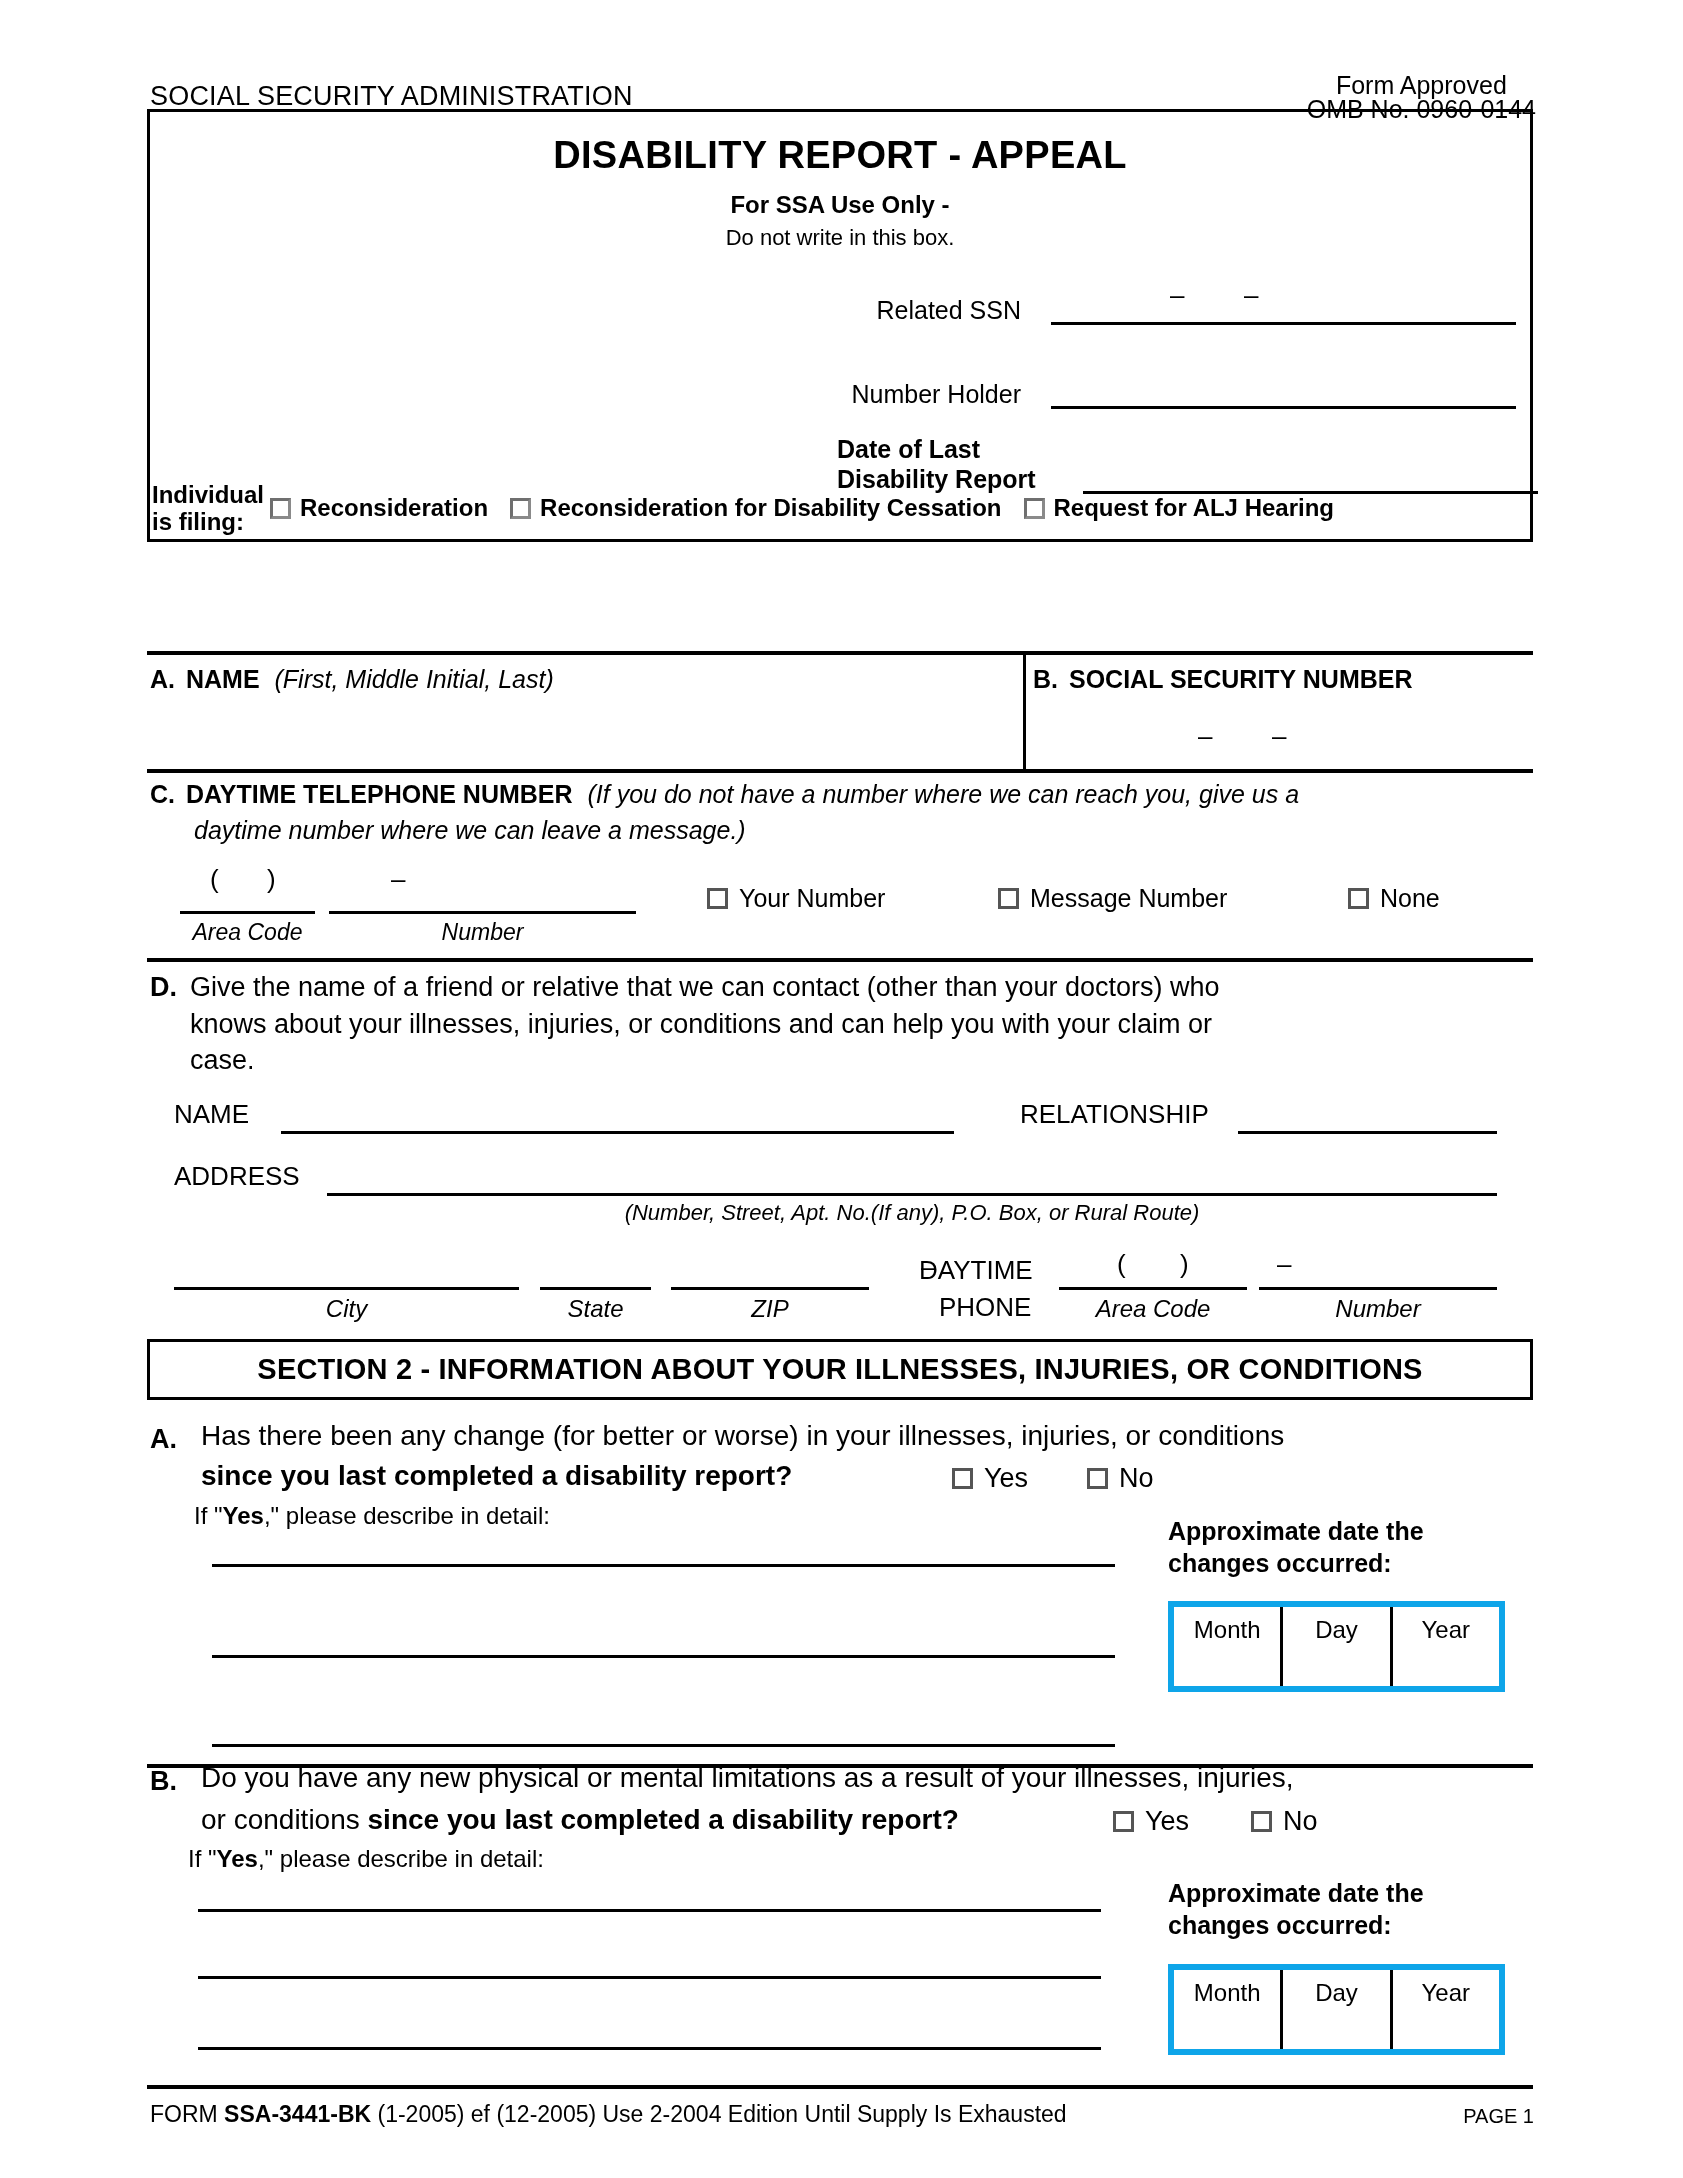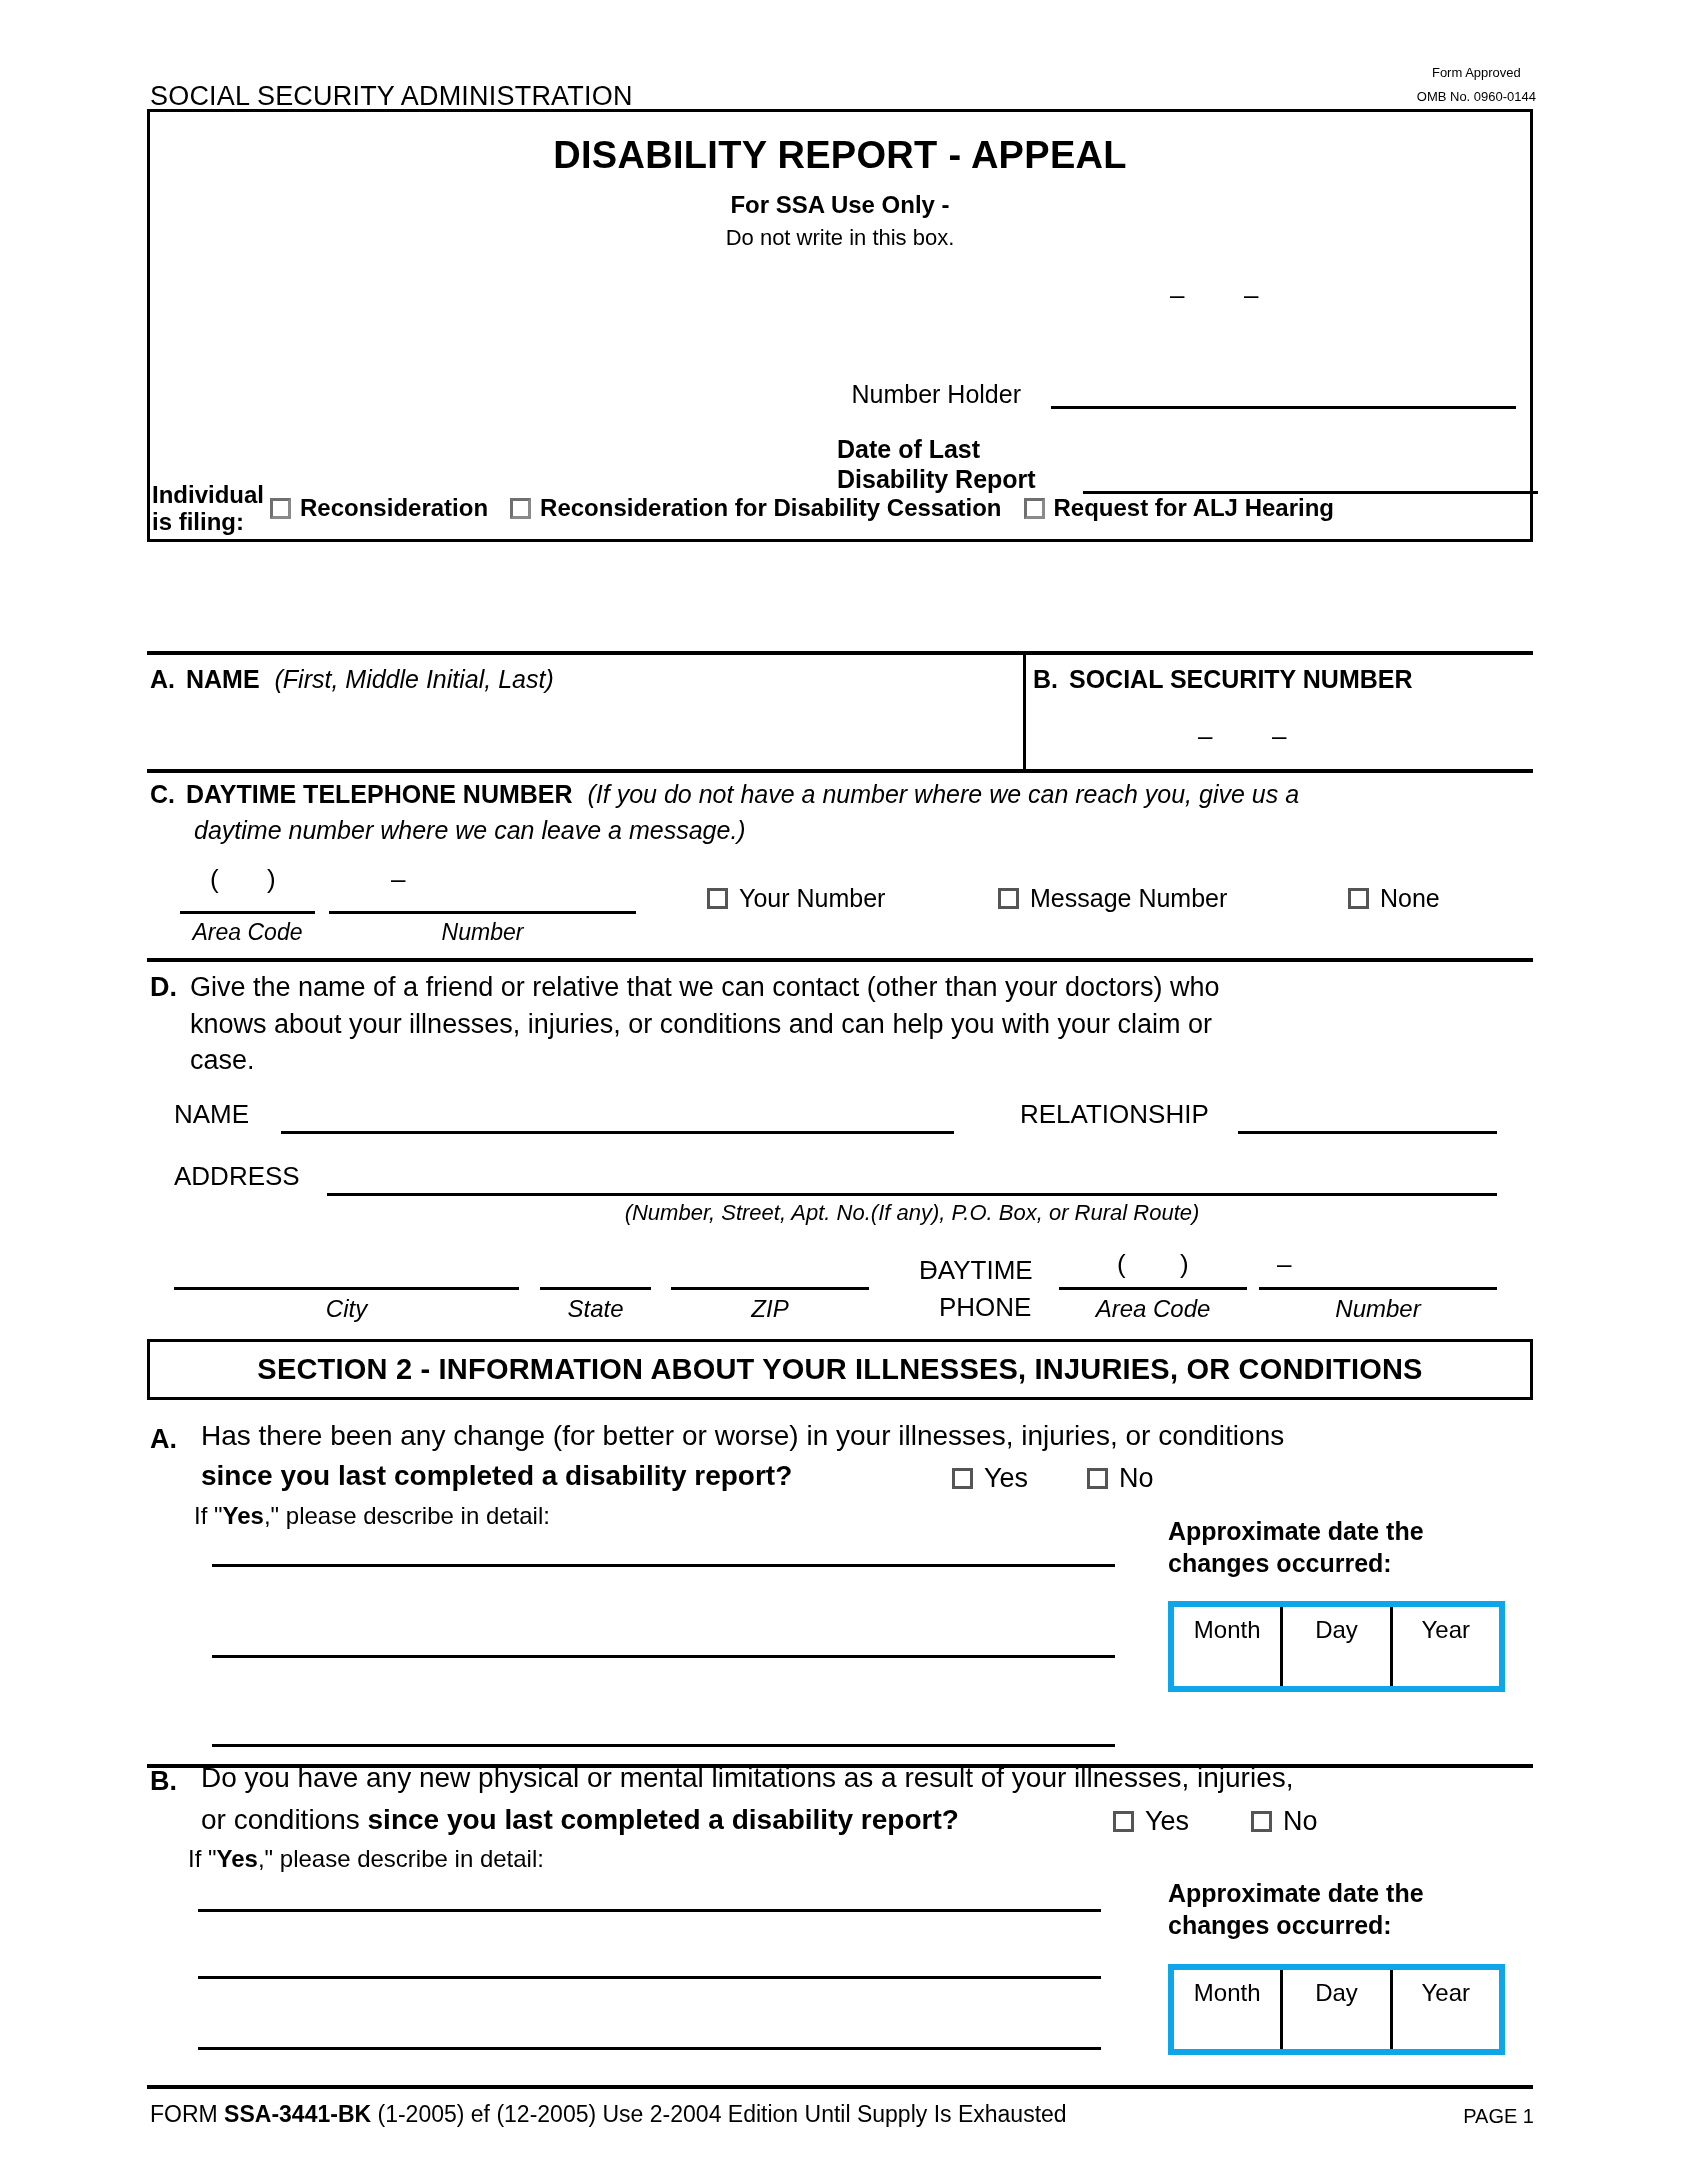--- a/index.html
+++ b/index.html
@@ -31,23 +31,23 @@
     position: absolute;
     left: 150px;
     top: 20px;
     font-size: 27px;
     letter-spacing: 0.2px;
     white-space: nowrap;
   }
   .omb-block {
     position: absolute;
     right: 147px;
-    top: 0px;
-    text-align: center;
-    font-size: 13px;
+    top: 12px;
+    text-align: center;
+    font-size: 25px;
     line-height: 24px;
   }
 
   
   .ssa-box {
     position: absolute;
     left: 147px;
     top: 109px;
     width: 1386px;
     height: 433px;
@@ -246,20 +246,24 @@
       <div>OMB No. 0960-0144</div>
     </div>
   </div>
 
   <div class="ssa-box">
 
     <div class="form-title">DISABILITY REPORT - APPEAL</div>
     <div class="form-sub1">For SSA Use Only -</div>
     <div class="form-sub2">Do not write in this box.</div>
 
+    <div class="ssa-field" style="left:653px; top:183px; width:713px;">
+      <div class="fl" style="width:218px;">Related SSN</div>
+      <div class="rule" style="width:465px; margin-left:30px;"></div>
+    </div>
     <div class="dash-pair" style="left:1020px; top:168px;">–</div>
     <div class="dash-pair" style="left:1094px; top:168px;">–</div>
 
     <div class="ssa-field" style="left:653px; top:267px; width:713px;">
       <div class="fl" style="width:218px;">Number Holder</div>
       <div class="rule" style="width:465px; margin-left:30px;"></div>
     </div>
 
     <div class="ssa-field" style="left:687px; top:322px; width:733px;">
       <div class="fl bold" style="width:228px; text-align:left;">

